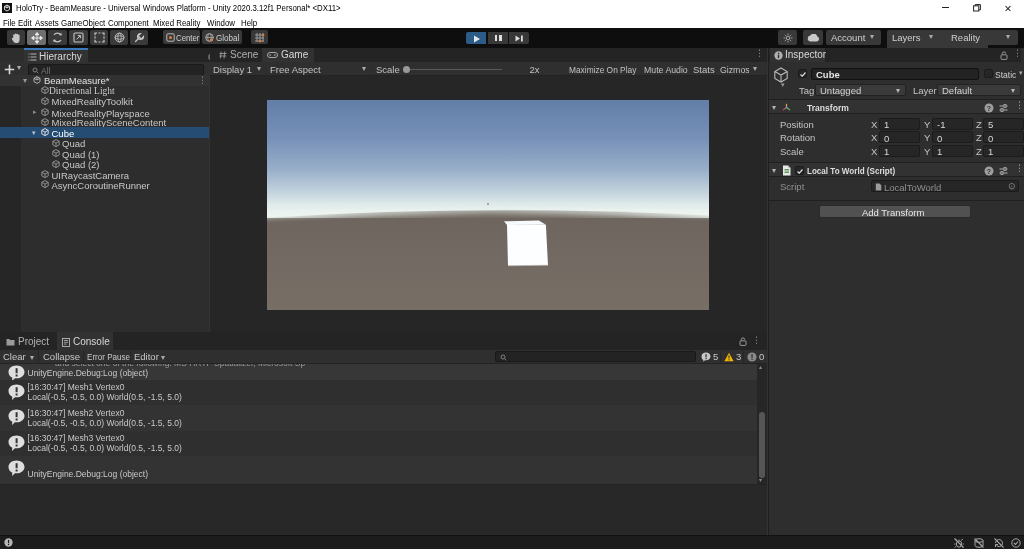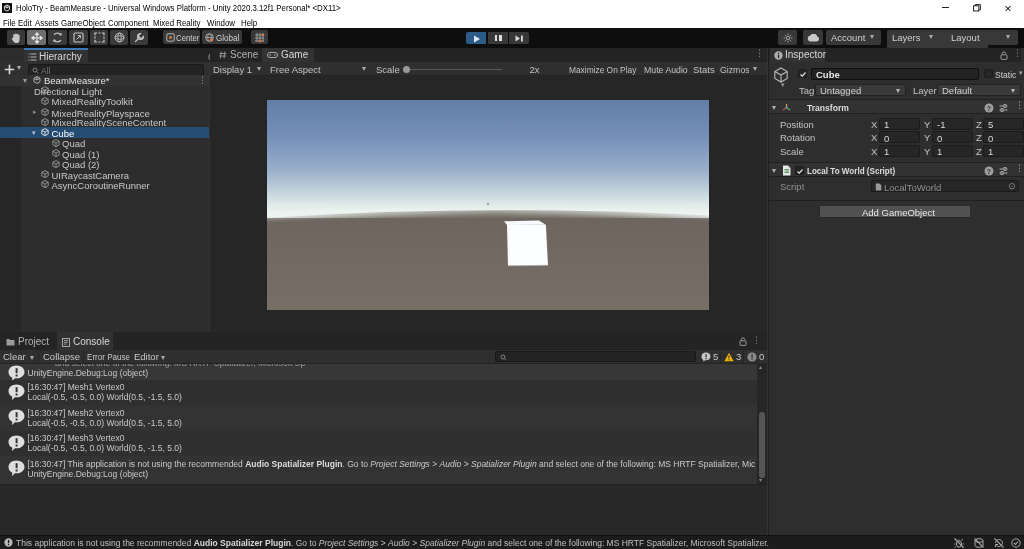--- a/index.html
+++ b/index.html
@@ -135,21 +135,21 @@
   </div>
   <div class="abs" style="left:826px;top:2px;width:55px;height:15px;background:#383838;border-radius:2px;">
     <span class="txt abs" style="left:5px;top:2px;color:#cfcfcf;font-size:9.5px;">Account</span>
     <span class="abs" style="left:44px;top:2px;color:#aaa;font-size:8px;">▾</span>
   </div>
   <div class="abs" style="left:887px;top:2px;width:53px;height:31px;background:#383838;border-radius:2px;padding-left:48px;">
     <span class="txt abs" style="left:5px;top:2px;color:#cfcfcf;font-size:9.5px;">Layers</span>
     <span class="abs" style="left:42px;top:2px;color:#aaa;font-size:8px;">▾</span>
   </div>
   <div class="abs" style="left:945px;top:2px;width:73px;height:15px;background:#383838;border-radius:2px;">
-    <span class="txt abs" style="left:6px;top:2px;color:#cfcfcf;font-size:9.5px;">Layout</span>
+    <span class="txt abs" style="left:6px;top:2px;color:#cfcfcf;font-size:9.5px;">Reality</span>
     <span class="abs" style="left:61px;top:2px;color:#aaa;font-size:8px;">▾</span>
   </div>
 </div>
 
 <div class="abs" id="hierarchy" style="left:0;top:48px;width:209px;height:284px;background:#2d2d2e;">
 
   <div class="abs" style="left:0;top:0;width:209px;height:14px;background:#242424;margin-left:24px;">
     <div class="abs" style="left:0;top:0;width:64px;height:14px;background:#323232;border-top:2px solid #3b79bb;box-sizing:border-box;">
       <svg class="abs" style="left:4px;top:3px;" width="9" height="8" viewBox="0 0 9 8">
           <path d="M2.5 1 H8.5 M2.5 4 H8.5 M2.5 7 H8.5 M0.5 1 H1.5 M0.5 4 H1.5 M0.5 7 H1.5" stroke="#b5b5b5" stroke-width="1"></path>
@@ -185,21 +185,21 @@
         <path d="M4 0.6 L7 2.3 V5.7 L4 7.4 L1 5.7 V2.3 Z M4 0.6 V4 M1 2.3 L4 4 L7 2.3" stroke="#bbb" stroke-width="0.9" fill="none"></path>
       </svg>
     <span class="abs" style="left:44px;top:0.5px;color:#e2e2e2;font-size:9.5px;">BeamMeasure*</span>
     <span class="abs" style="left:198px;top:0px;color:#999;font-size:9px;">⋮</span>
   </div>
 
   <div class="abs hrow" style="top:37.4px;">
       <svg class="cicon" style="left:41px;">
         <use href="#cubeicon"></use>
       </svg>
-      <span class="hlab" style="left:34px;">Directional Light</span>
+      <span class="hlab" style="left:49px;font-family:Liberation Serif, serif;">Directional Light</span>
     </div>
   <div class="abs hrow" style="top:47.8px;">
       <svg class="cicon" style="left:41px;">
         <use href="#cubeicon"></use>
       </svg>
       <span class="hlab" style="left:51.5px;">MixedRealityToolkit</span>
     </div>
   <div class="abs hrow" style="top:59px;">
       <span class="abs" style="left:33px;top:1px;color:#8a8a8a;font-size:7px;">▸</span>
       <svg class="cicon" style="left:41px;">
@@ -489,21 +489,21 @@
   <div class="abs" style="left:102px;top:132px;width:148px;height:12px;background:#262626;border:1px solid #1b1b1b;border-radius:2px;box-sizing:border-box;">
     <svg class="abs" style="left:3px;top:1.5px;" width="7" height="8" viewBox="0 0 7 8">
         <path d="M0.8 0.4 H4.5 L6.3 2.2 V7.6 H0.8 Z" fill="#9a9a9a"></path>
       </svg>
     <span class="abs" style="left:12px;top:0.5px;color:#8f8f8f;font-size:9.5px;">LocalToWorld</span>
     <span class="abs" style="left:136px;top:0px;color:#8f8f8f;font-size:9px;">⊙</span>
   </div>
   <div class="abs" style="left:0;top:152px;width:256px;height:1px;background:#202020;"></div>
 
   <div class="abs" style="left:50px;top:157px;width:152px;height:13px;background:#515151;border:1px solid #2a2a2a;border-radius:2px;box-sizing:border-box;">
-    <span class="abs" style="left:42px;top:0.5px;color:#e8e8e8;font-size:9.5px;">Add GameObject</span>
+    <span class="abs" style="left:42px;top:0.5px;color:#e8e8e8;font-size:9.5px;">Add Transform</span>
   </div>
 </div>
 
 <div class="abs" id="console" style="left:0;top:332px;width:767px;height:203px;background:#2d2d2d;">
 
   <div class="abs" style="left:0;top:0;width:767px;height:17.5px;background:#242424;">
     <svg class="abs" style="left:6px;top:6px;" width="9" height="8" viewBox="0 0 9 8">
         <path d="M0.5 1 H3.2 L4.2 2 H8.5 V7.5 H0.5 Z" fill="#9a9a9a"></path>
       </svg>
     <span class="txt abs" style="left:18px;top:3.5px;color:#b0b0b0;">Project</span>
@@ -586,42 +586,40 @@
     <svg class="abs bub" style="left:8px;top:4px;">
         <use href="#bubble"></use>
       </svg>
     <span class="clog abs" style="left:27.5px;top:2.5px;">[16:30:47] Mesh3 Vertex0</span>
     <span class="clog abs" style="left:27.5px;top:12.5px;">Local(-0.5, -0.5, 0.0) World(0.5, -1.5, 5.0)</span>
   </div>
   <div class="abs" style="left:0;top:124px;width:757px;height:25.5px;background:#333333;">
     <svg class="abs bub" style="left:8px;top:4px;">
         <use href="#bubble"></use>
       </svg>
-    <span class="clog abs" style="left:27.5px;top:2.5px;">[16:30:47] This application is not using the recommended <b style="color:#dcdcdc;">Audio Spatializer Plugin</b>. Go to <i>Project Settings</i> &gt; <i>Audio</i> &gt; <i>Spatializer Plugin</i> and select one of the following: MS HRTF Spatializer, Mic</span>
     <span class="clog abs" style="left:27.5px;top:12.5px;">UnityEngine.Debug:Log (object)</span>
   </div>
 
   <div class="abs" style="left:0;top:149.5px;width:757px;height:2px;background:#333333;"></div>
   <div class="abs" style="left:0;top:151.5px;width:767px;height:1px;background:#222;"></div>
   <div class="abs" style="left:0;top:152.5px;width:767px;height:50.5px;background:#282828;"></div>
 
   <div class="abs" style="left:757px;top:31.5px;width:10px;height:120px;background:#262626;">
     <span class="abs" style="left:2px;top:-1px;color:#888;font-size:6px;">▴</span>
     <div class="abs" style="left:2px;top:48px;width:6px;height:66px;background:#555555;border-radius:3px;"></div>
     <span class="abs" style="left:2px;top:112px;color:#888;font-size:6px;">▾</span>
   </div>
 </div>
 
 <div class="abs" id="statusbar" style="left:0;top:535px;width:1024px;height:14px;background:#1c1c1c;border-top:1px solid #111;box-sizing:border-box;">
   <svg class="abs" style="left:4px;top:2px;" width="9" height="9" viewBox="0 0 10 10">
       <circle cx="5" cy="5" r="4.6" fill="#b5b5b5"></circle>
       <rect x="4.4" y="2.2" width="1.3" height="3.6" fill="#1c1c1c"></rect>
       <rect x="4.4" y="6.6" width="1.3" height="1.3" fill="#1c1c1c"></rect>
     </svg>
-  <span class="abs" style="left:16px;top:1.5px;color:#c0c0c0;font-size:8.5px;white-space:nowrap;">This application is not using the recommended <b style="color:#d8d8d8;">Audio Spatializer Plugin</b>. Go to <i>Project Settings</i> &gt; <i>Audio</i> &gt; <i>Spatializer Plugin</i> and select one of the following: MS HRTF Spatializer, Microsoft Spatializer.</span>
   <svg class="abs" style="left:954px;top:2px;" width="10" height="10" viewBox="0 0 10 10">
       <ellipse cx="5" cy="6" rx="2.6" ry="3.2" fill="none" stroke="#a8a8a8" stroke-width="1"></ellipse>
       <path d="M3 2.5 L1 1 M7 2.5 L9 1 M1.5 6 H0 M8.5 6 H10 M2 8.5 L0.5 9.5 M8 8.5 L9.5 9.5 M5 2.8 V1.5" stroke="#a8a8a8" stroke-width="0.8"></path>
       <path d="M0.5 0.5 L9.5 9.5" stroke="#a8a8a8" stroke-width="1.1"></path>
     </svg>
   <svg class="abs" style="left:974px;top:2px;" width="10" height="10" viewBox="0 0 10 10">
       <ellipse cx="5" cy="2.5" rx="4" ry="1.8" fill="none" stroke="#a8a8a8" stroke-width="1"></ellipse>
       <path d="M1 2.5 V7.5 A4 1.8 0 0 0 9 7.5 V2.5" fill="none" stroke="#a8a8a8" stroke-width="1"></path>
       <path d="M0.5 0.5 L9.5 9.5" stroke="#a8a8a8" stroke-width="1.1"></path>
     </svg>

